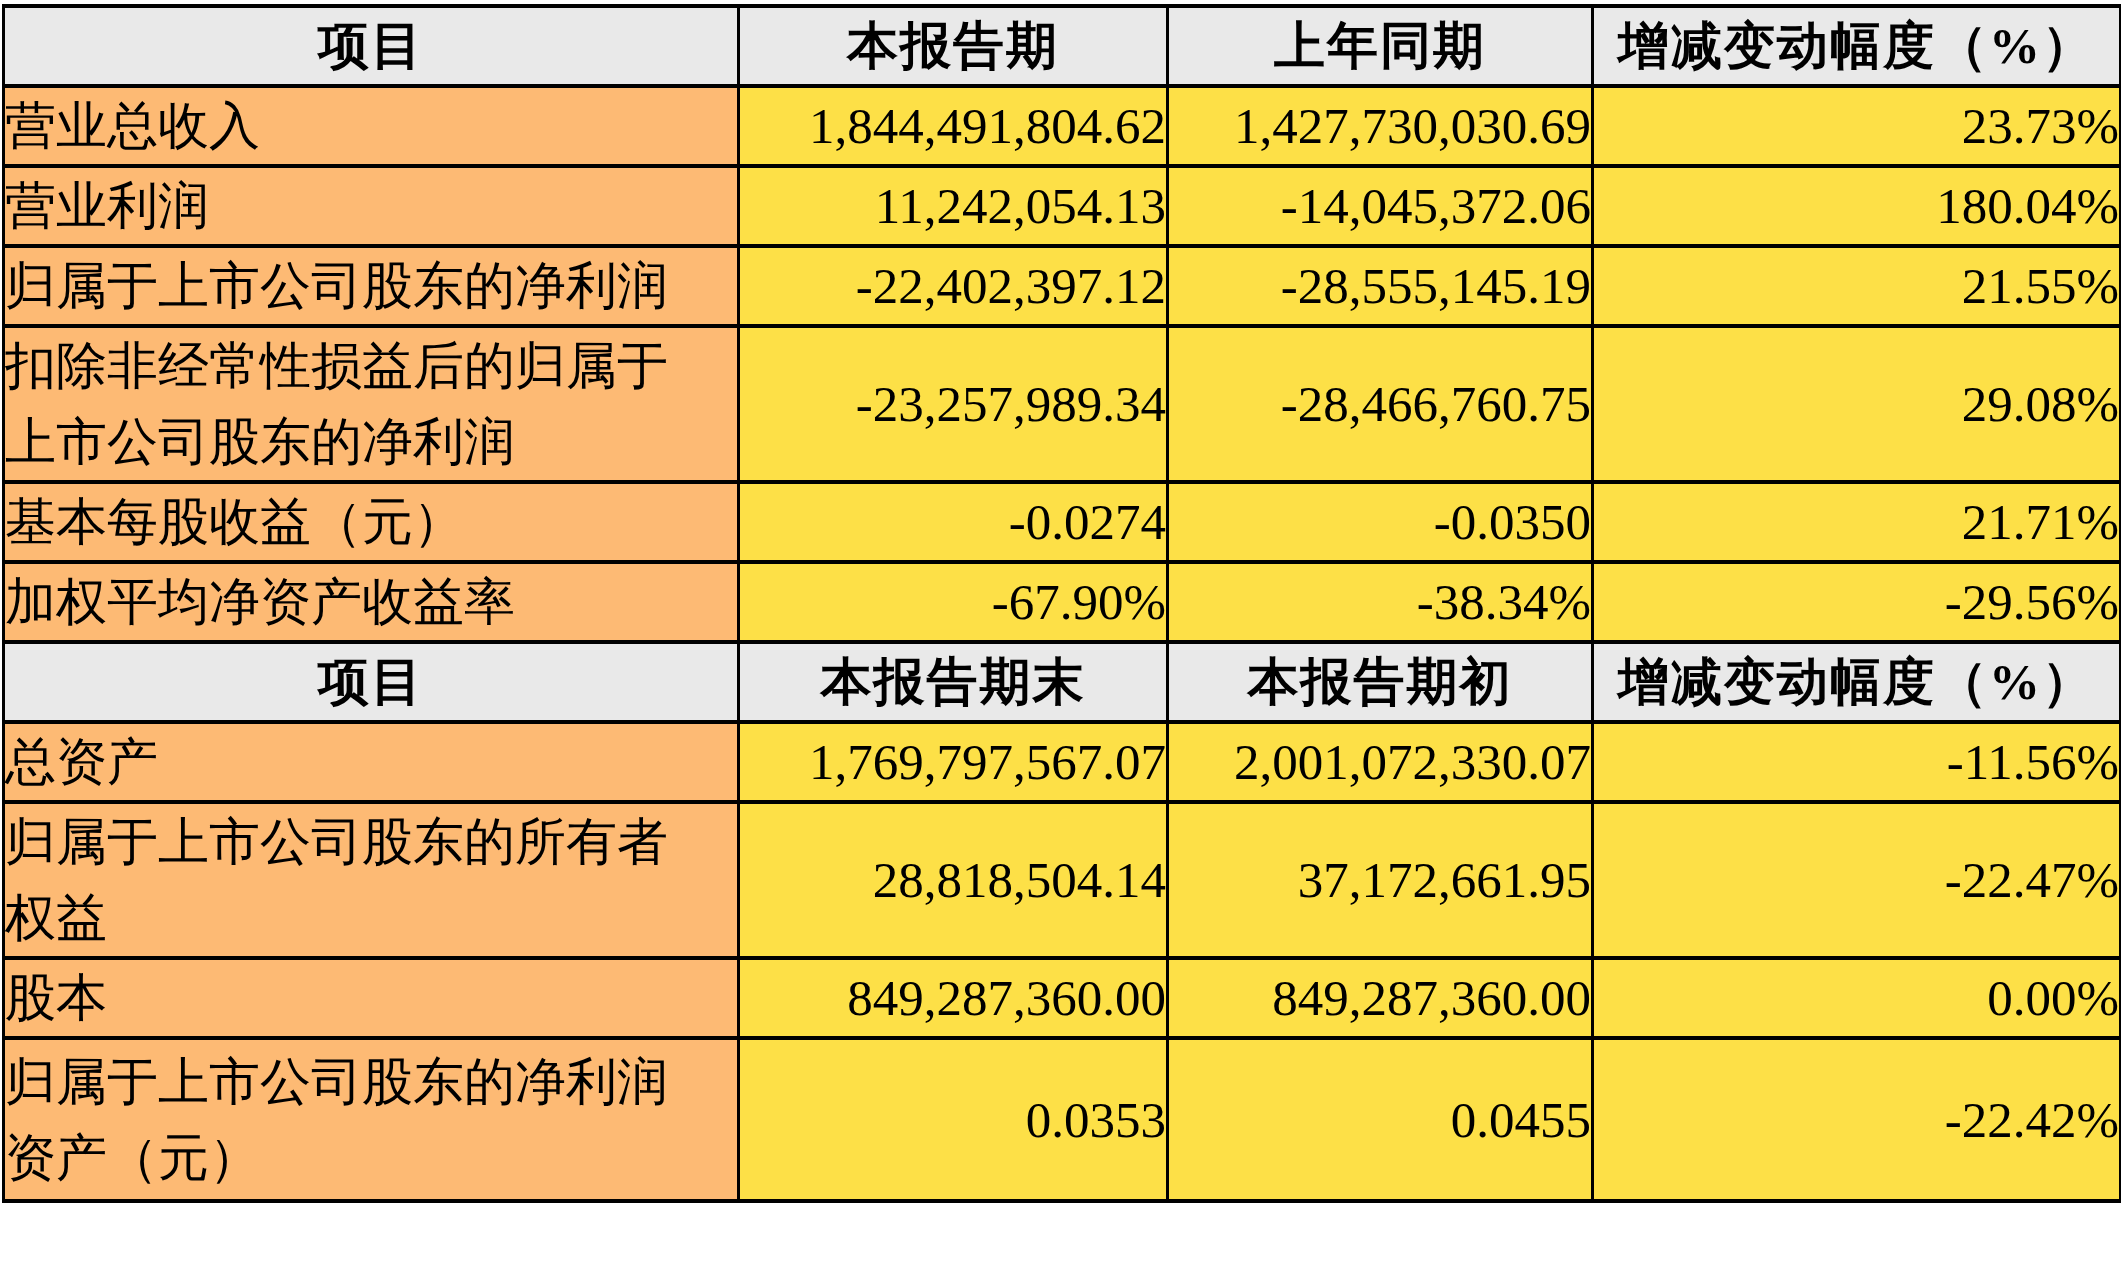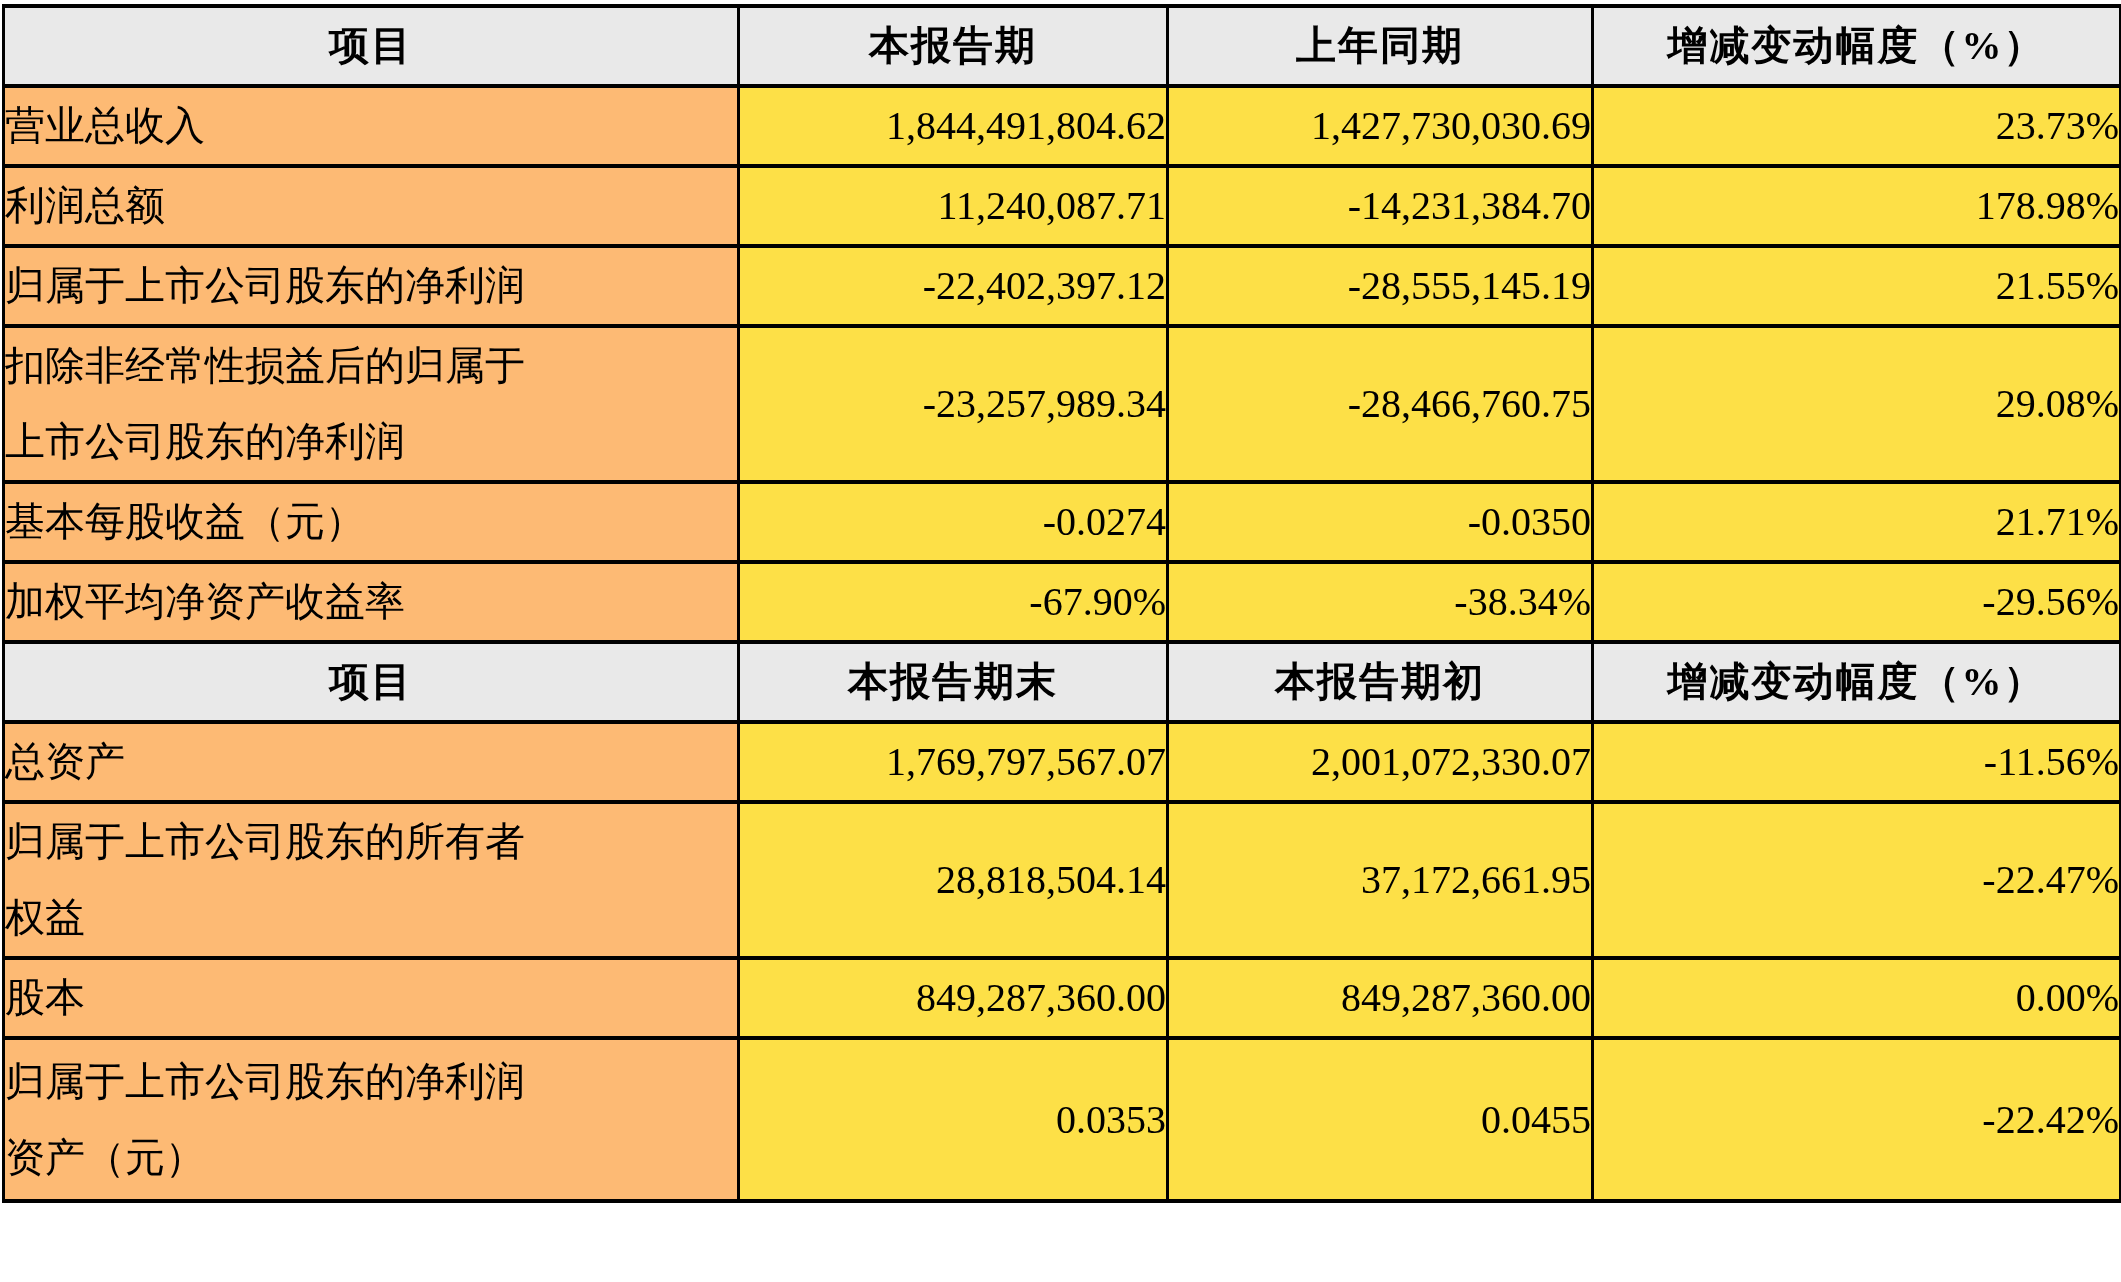--- a/index.html
+++ b/index.html
@@ -27,21 +27,21 @@
   table.fin col.c-item   { width: 735px; }
   table.fin col.c-v1     { width: 429px; }
   table.fin col.c-v2     { width: 425px; }
   table.fin col.c-change { width: 528px; }
 
   table.fin th, table.fin td {
     border-left: 3px solid #000000;
     border-right: 3px solid #000000;
     border-top: 4px solid #000000;
     border-bottom: 4px solid #000000;
-    font-size: 40px;
+    font-size: 51px;
     line-height: 76px;
     vertical-align: middle;
     overflow: hidden;
     padding: 0;
   }
   table.fin th {
     background: #e9e9e9;
     font-weight: bold;
     text-align: center;
     letter-spacing: 2px;
@@ -84,24 +84,24 @@
         <th>增减变动幅度（%）</th>
       </tr>
 
       <tr class="rs">
         <td class="label">营业总收入</td>
         <td class="num">1,844,491,804.62</td>
         <td class="num">1,427,730,030.69</td>
         <td class="num">23.73%</td>
       </tr>
       <tr class="rs">
-        <td class="label">利润总额</td>
-        <td class="num">11,240,087.71</td>
-        <td class="num">-14,231,384.70</td>
-        <td class="num">178.98%</td>
+        <td class="label">营业利润</td>
+        <td class="num">11,242,054.13</td>
+        <td class="num">-14,045,372.06</td>
+        <td class="num">180.04%</td>
       </tr>
       <tr class="rs">
         <td class="label">归属于上市公司股东的净利润</td>
         <td class="num">-22,402,397.12</td>
         <td class="num">-28,555,145.19</td>
         <td class="num">21.55%</td>
       </tr>
       <tr class="rd">
         <td class="label">扣除非经常性损益后的归属于
 上市公司股东的净利润</td>

